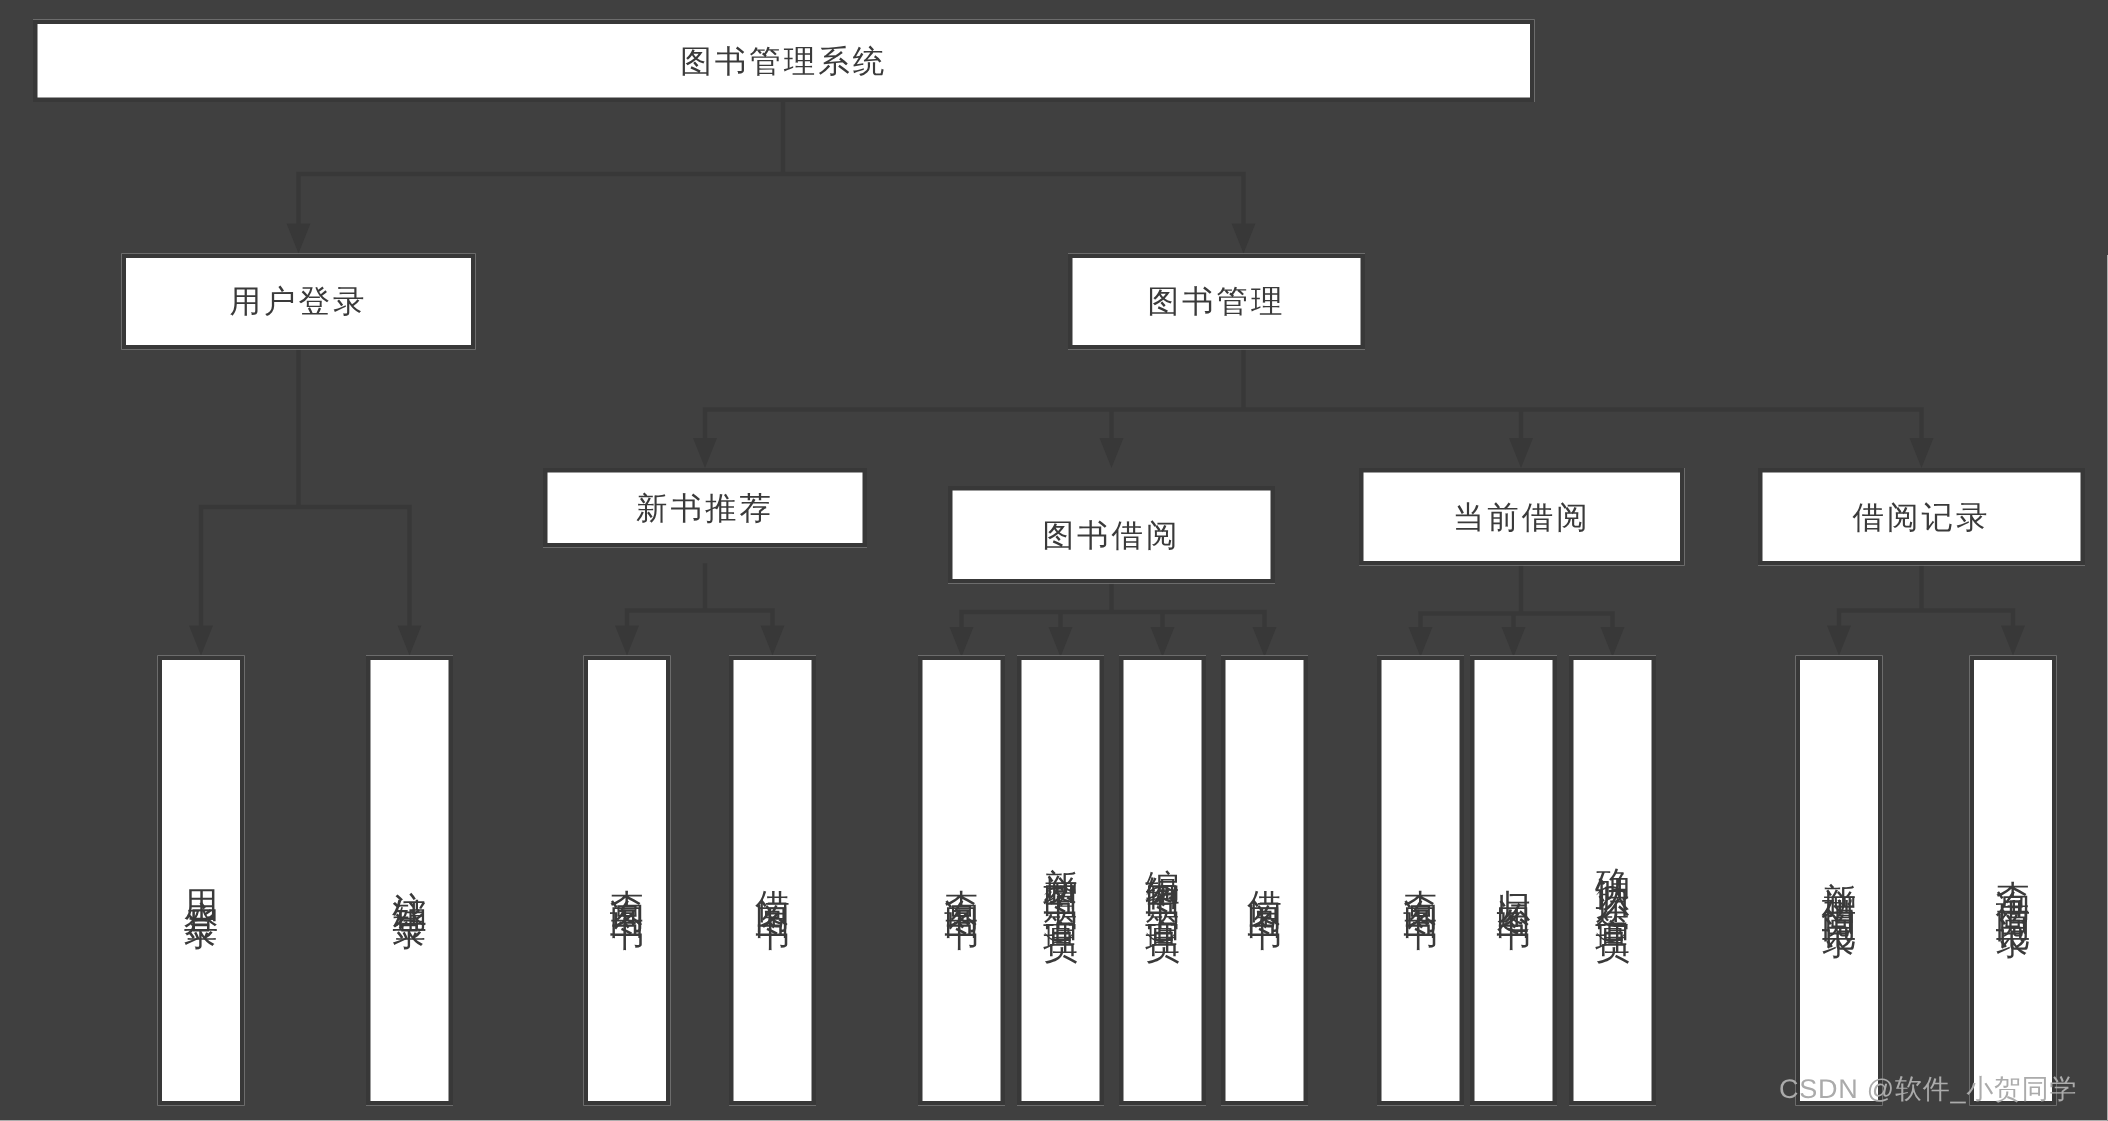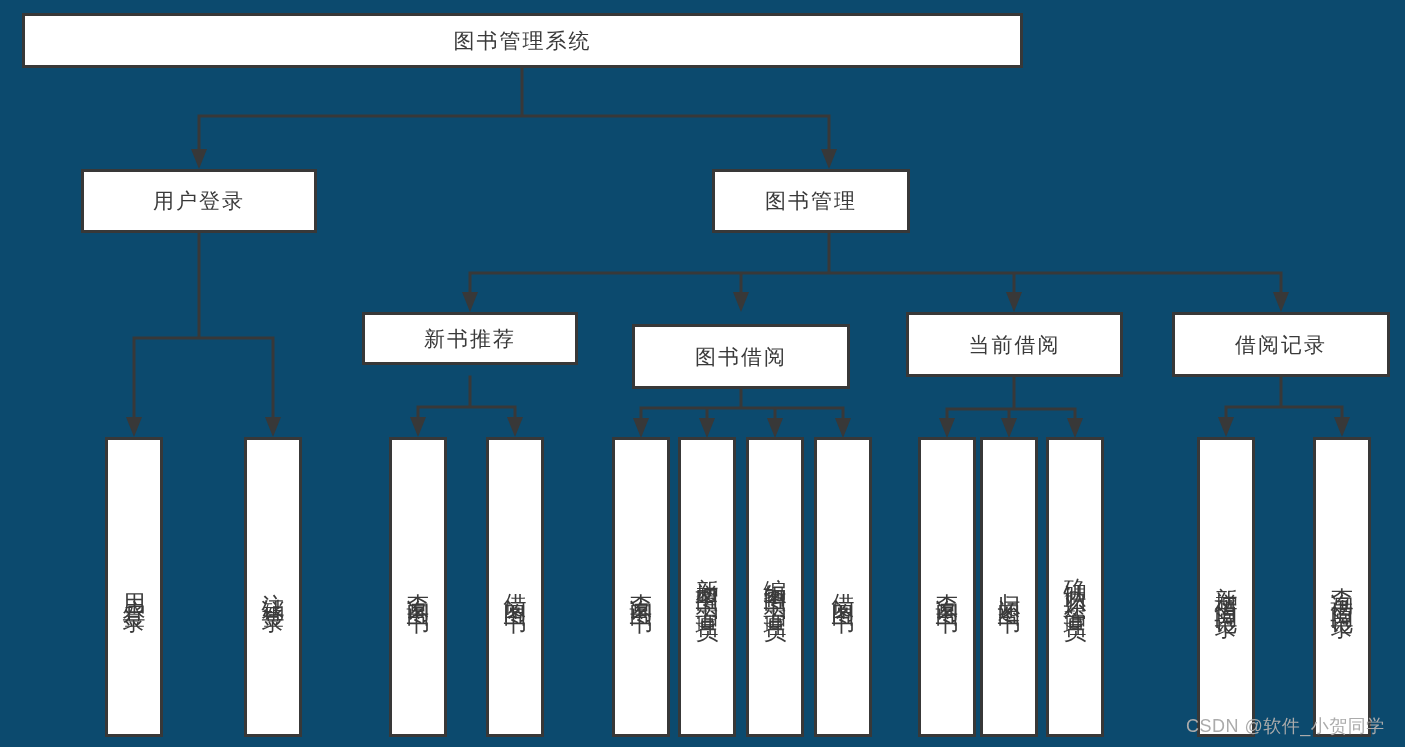--- a/index.html
+++ b/index.html
@@ -1,17 +1,17 @@
 <!DOCTYPE html>
 <html><head>
 <meta charset="utf-8">
 <style>
   html,body{margin:0;padding:0;background:#ffffff;}
   .stage{
-    position:relative;width:1405px;height:747px;background:#0c4a6e;
+    position:relative;width:1405px;height:747px;background:#404040;
     font-family:"Liberation Sans",sans-serif;color:#3a3a3a;overflow:hidden;
   }
   .box{
     position:absolute;background:#ffffff;border:3px solid #383838;
     box-sizing:border-box;display:flex;align-items:center;justify-content:center;
     font-size:21px;letter-spacing:2px;color:#3a3a3a;z-index:2;
   }
   .hbox span{white-space:nowrap;}
   .vbox span{
     writing-mode:vertical-rl;letter-spacing:6px;font-size:23px;line-height:1;

